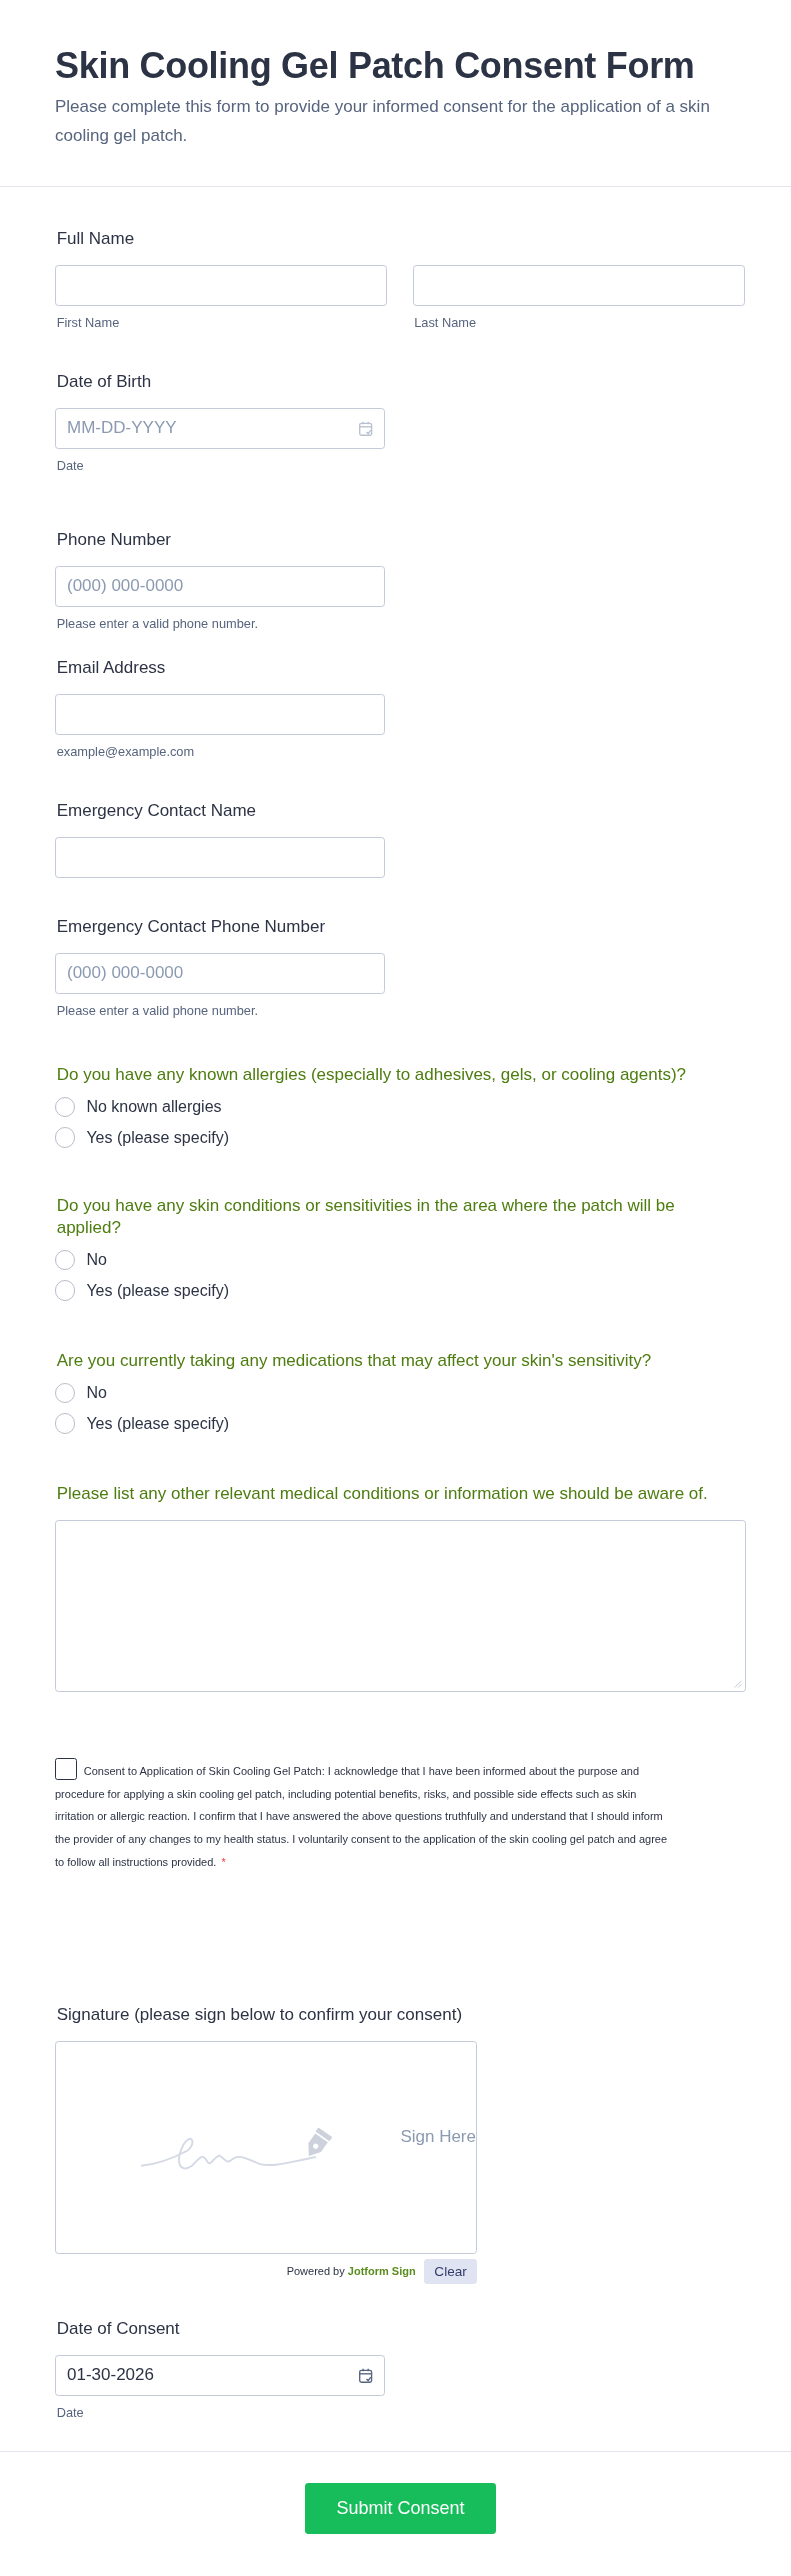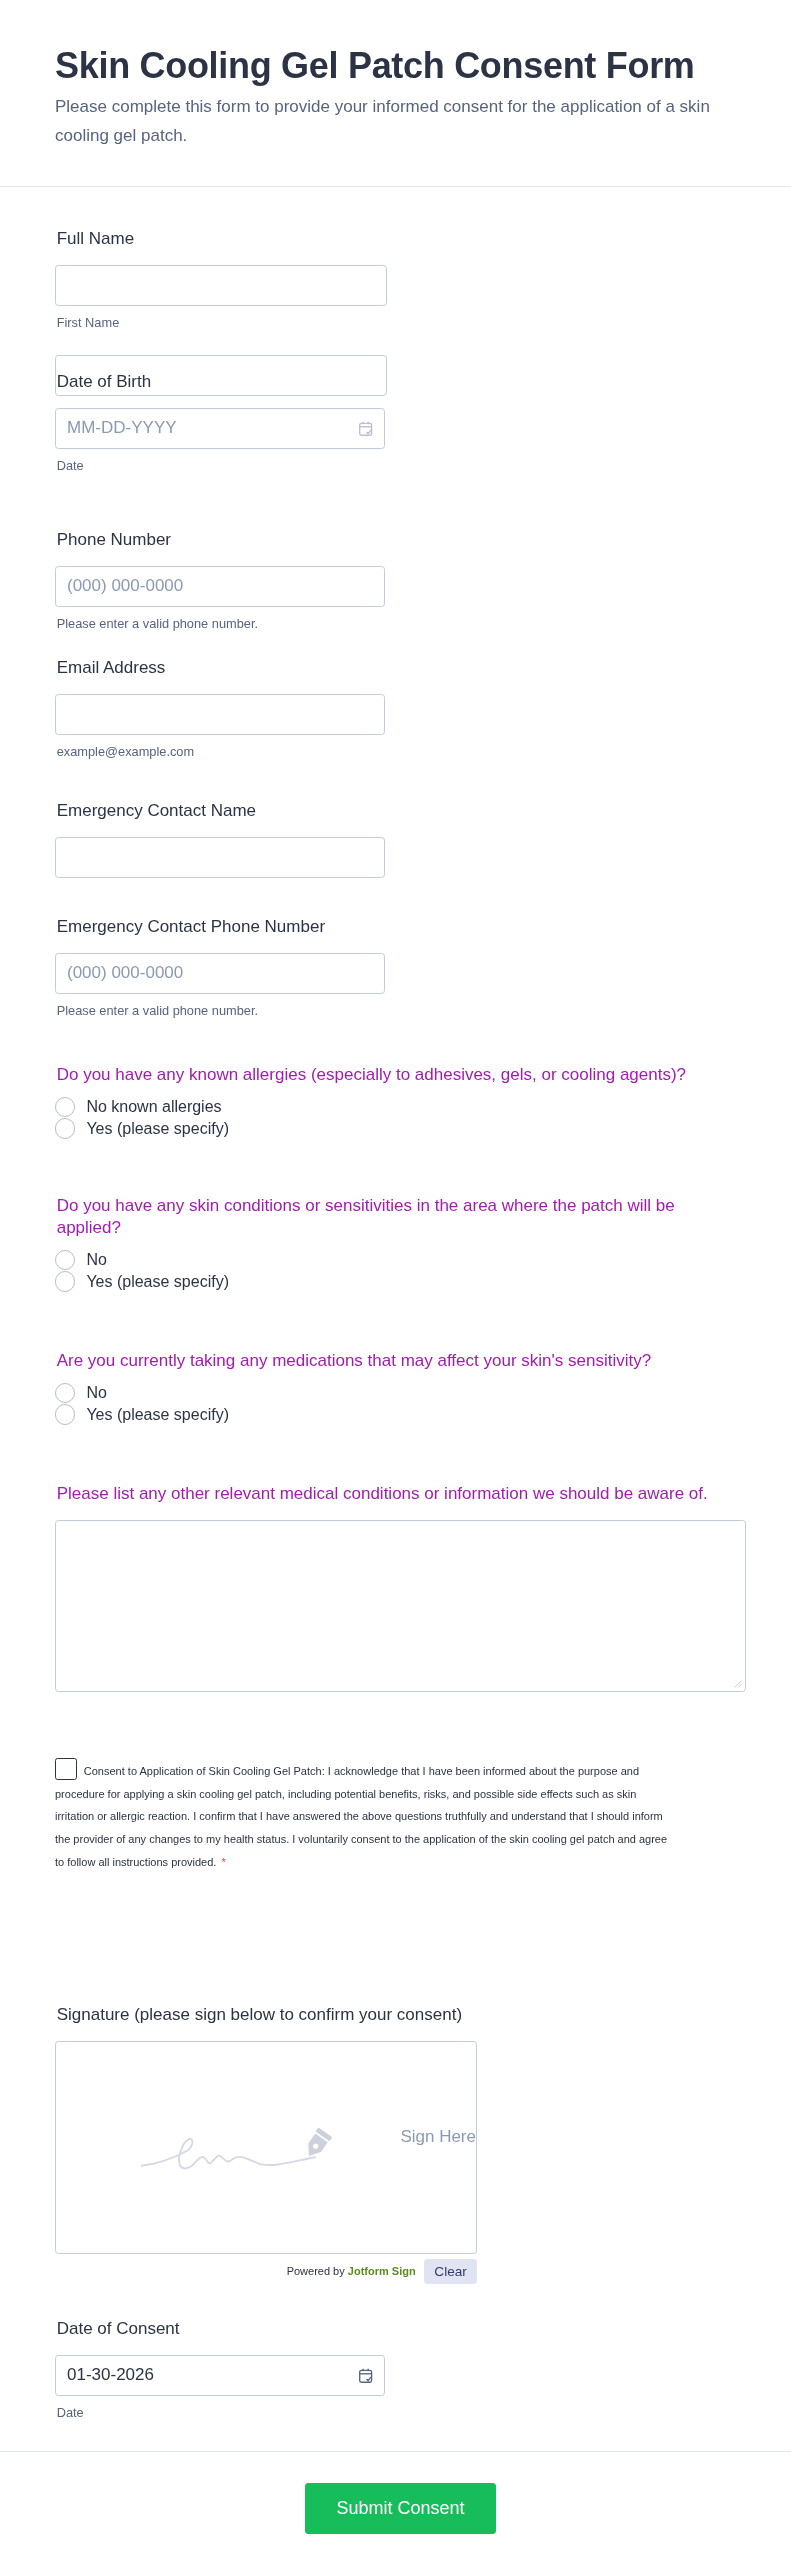--- a/index.html
+++ b/index.html
@@ -13,29 +13,29 @@
   .field { position: absolute; left: 55px; }
   .label { font-size: 17px; color: #2c3345; line-height: 22px; margin-left: 1.7px; }
   .sublabel { font-size: 12.8px; color: #57647e; margin-top: 9.4px; margin-left: 1.7px; }
   .input {
     height: 41px; border: 1.3px solid #c3cad8; border-radius: 3.4px; background: #fff;
     font-size: 17px; color: #2c3345; padding: 0 11px; display: flex; align-items: center;
   }
   .input .ph { color: #8b9ab1; }
   .input.half { width: 330px; }
 
-  .row2 { display: flex; gap: 25.5px; flex-direction: column; }
+  .row2 { display: flex; gap: 25.5px; }
   .row2 > div { width: 332px; }
   .row2 .input { width: 332px; }
 
   .date-input { width: 330px; justify-content: space-between; }
   .cal-icon { width: 15.3px; height: 17px; }
 
-  .q-label { font-size: 17px; color: #a21caf; line-height: 22px; margin-left: 1.7px; width: 681px; }
-  .radio-item { display: flex; align-items: center; margin-top: 1px; }
+  .q-label { font-size: 17px; color: #4d7c0f; line-height: 22px; margin-left: 1.7px; width: 681px; }
+  .radio-item { display: flex; align-items: center; margin-top: 10px; }
   .radio-circle { width: 20.4px; height: 20.4px; border: 1.3px solid #b8bdc9; border-radius: 50%; background: #fff; }
   .radio-label { font-size: 16px; color: #2c3345; margin-left: 11px; }
 
   .textarea { width: 691px; height: 172px; border: 1.3px solid #c3cad8; border-radius: 3.4px; position: relative; margin-top: 15.3px; }
   .resize-grip { position: absolute; right: 3.4px; bottom: 3.4px; width: 8.5px; height: 8.5px; }
 
   .consent { display: block; width: 613px; font-size: 11px; line-height: 22.7px; color: #2c3345; }
   .checkbox { display: inline-block; width: 22px; height: 22px; border: 1.7px solid #2c3345; border-radius: 2.6px; vertical-align: -5.1px; margin-right: 6.8px; background: #fff; }
   .req { color: #f23a3c; margin-left: 5.1px; }
 

